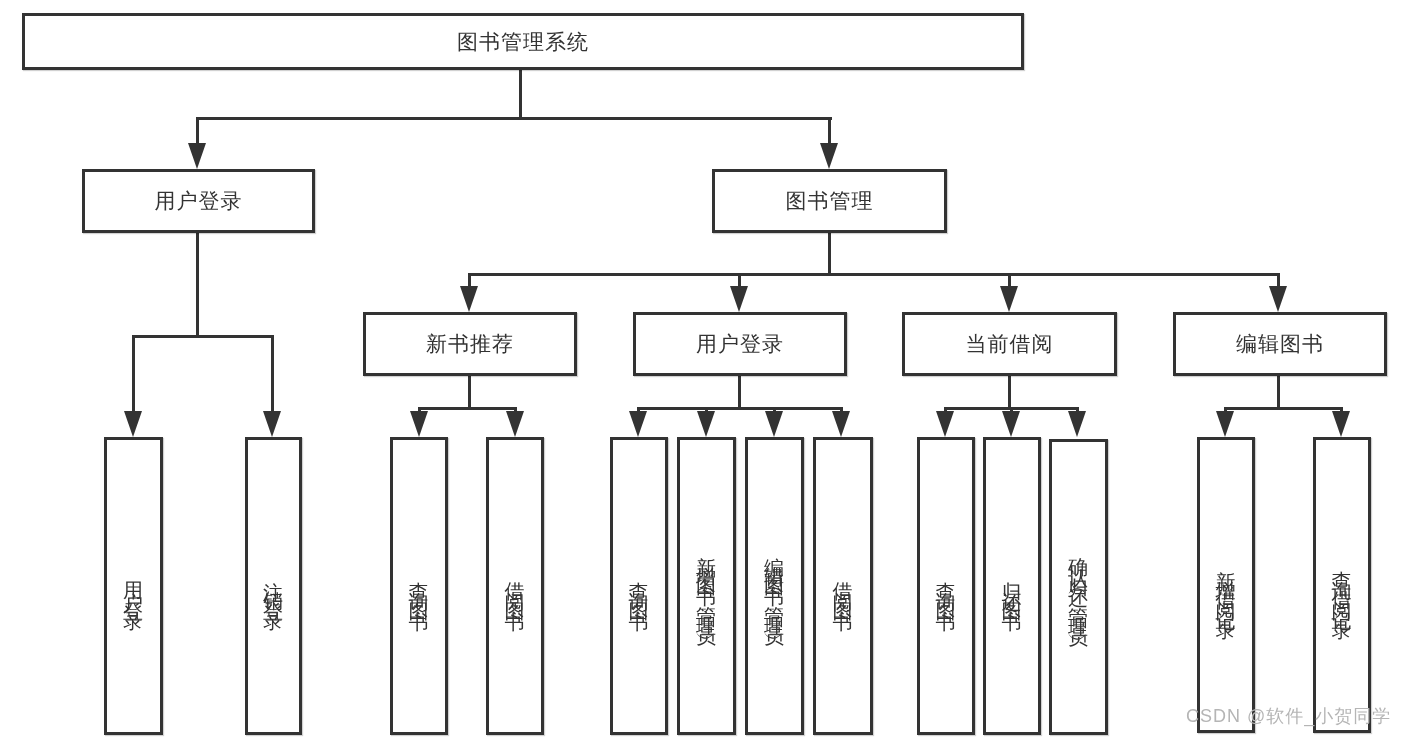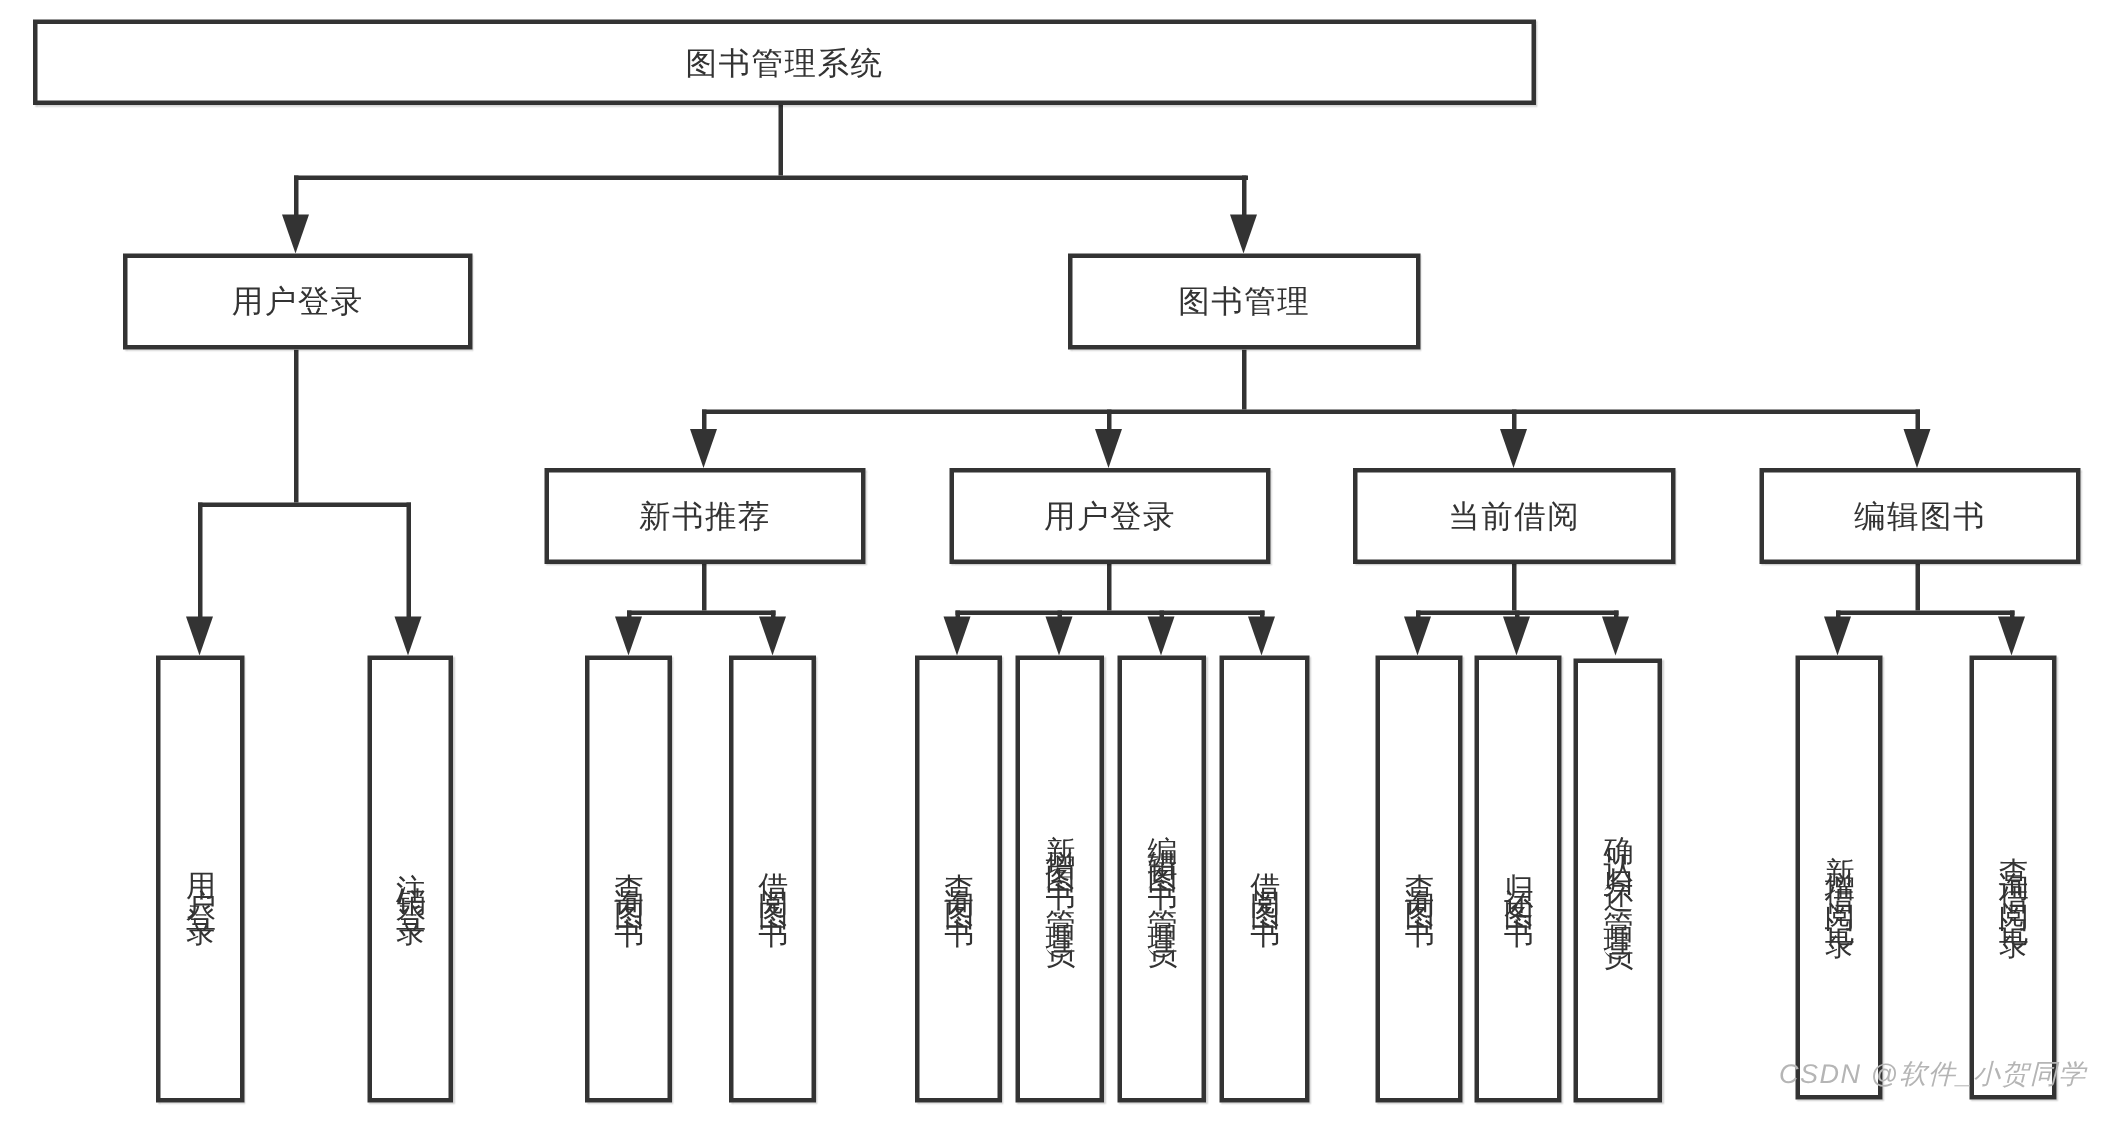--- a/index.html
+++ b/index.html
@@ -56,21 +56,20 @@
     border-top:26px solid var(--line);
   }
   .watermark{
     position:absolute;
     left:1186px;top:704px;
     font-size:18px;
     letter-spacing:1px;
     color:var(--wm);
     z-index:3;
     white-space:nowrap;
-    font-style:italic;
   }
 </style>
 </head>
 <body>
 
 <div class="canvas">
 
   <div class="node" style="left:22px;top:13px;width:1002px;height:57px;">
     <span>图书管理系统</span>
   </div>

